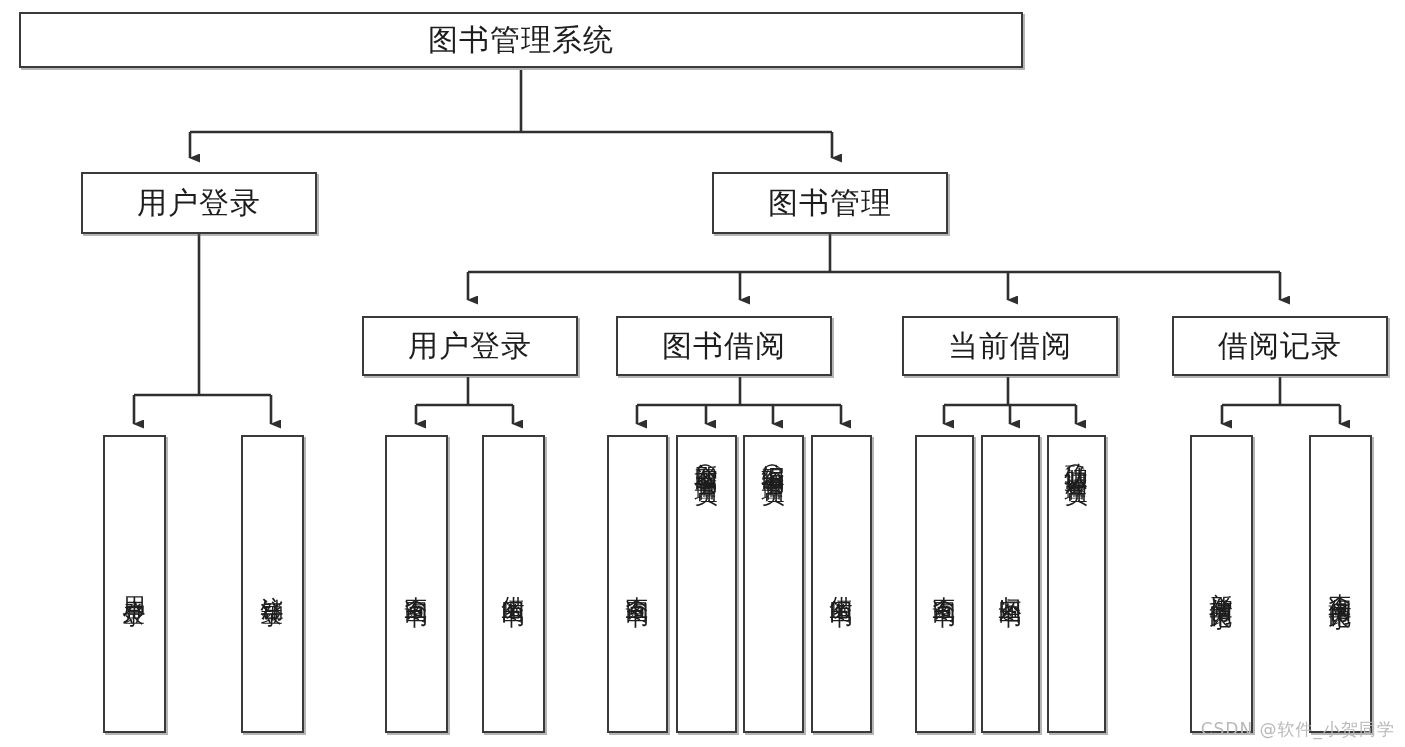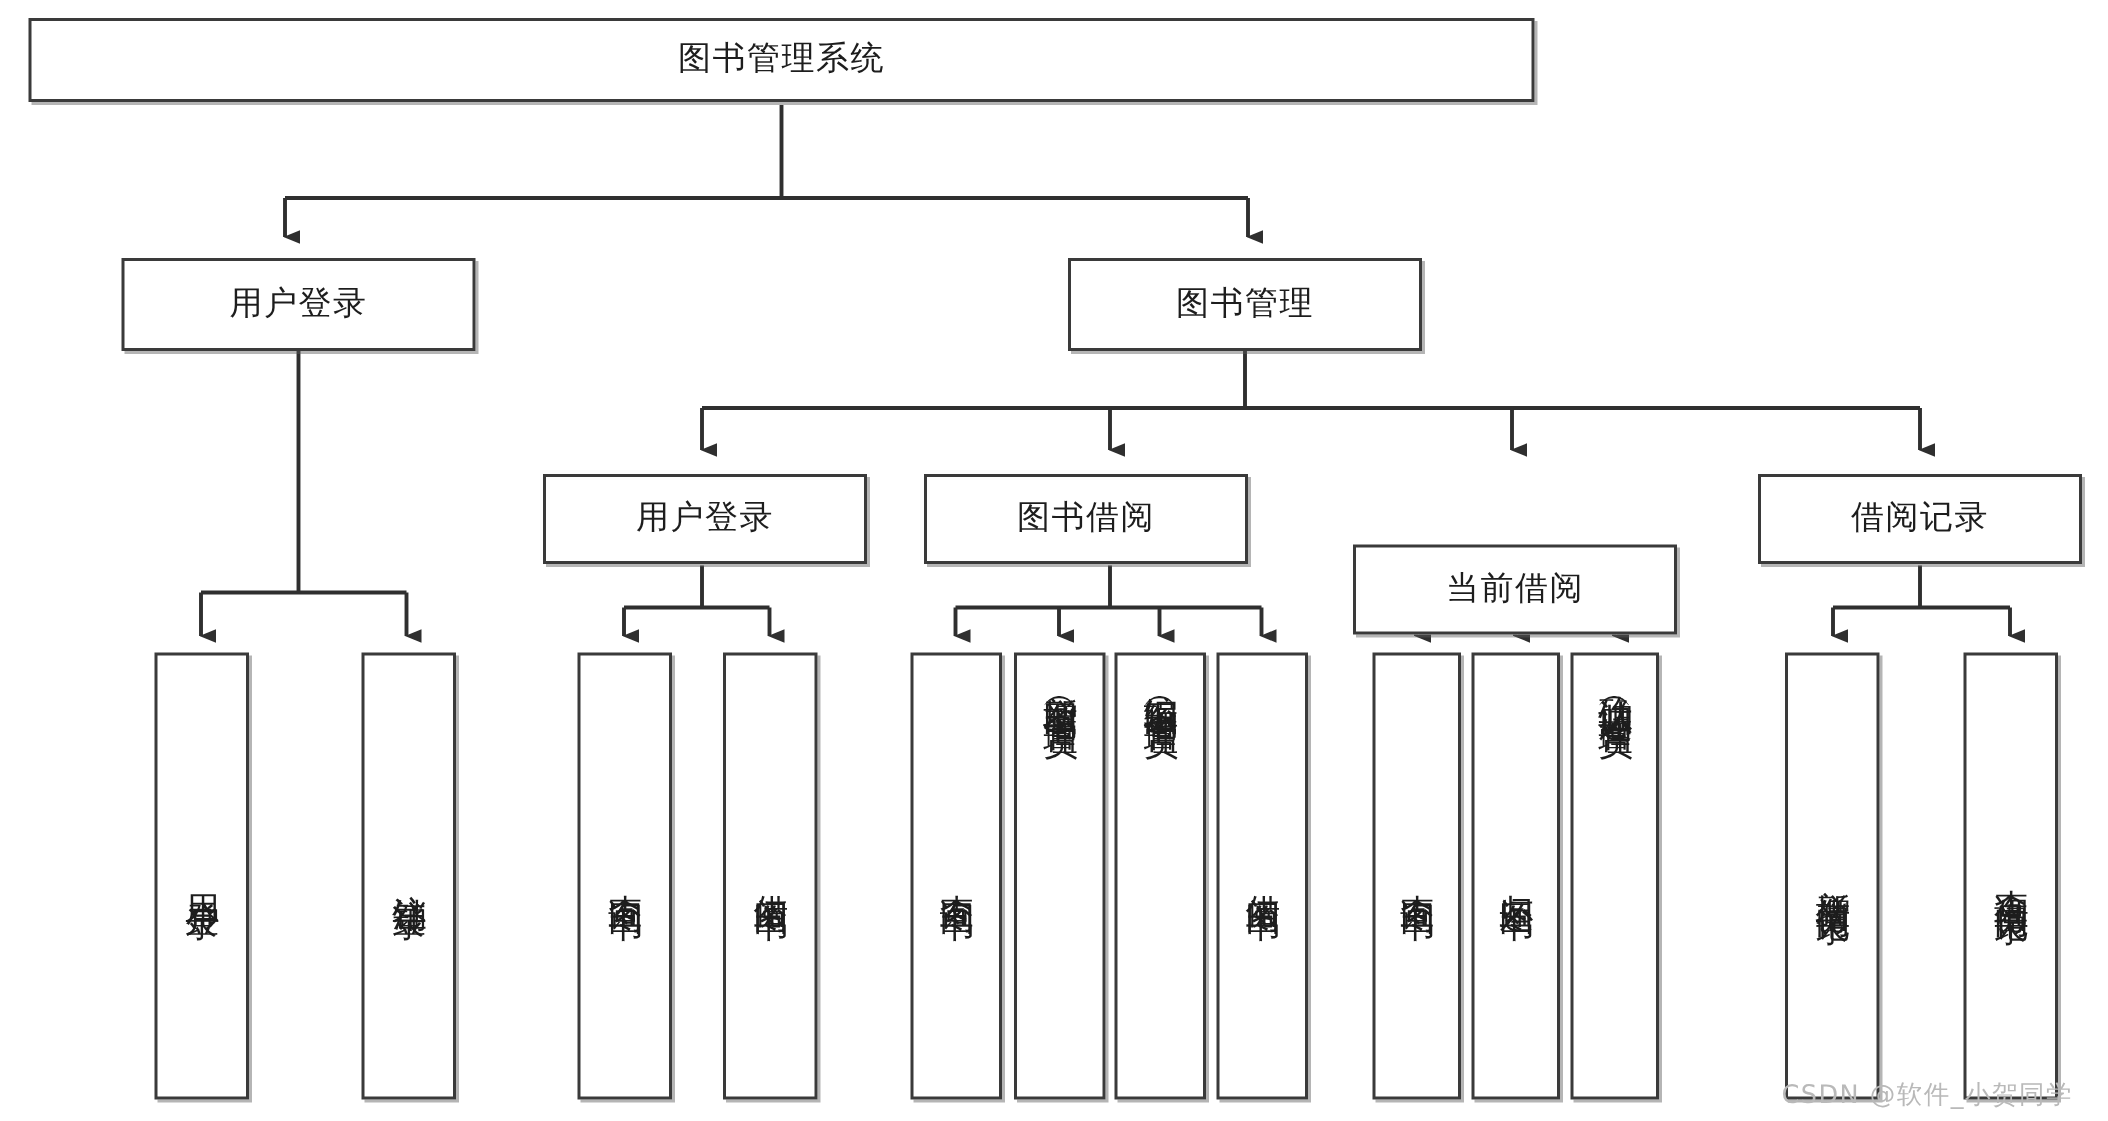--- a/index.html
+++ b/index.html
@@ -31,21 +31,21 @@
     box-sizing: border-box;
     background: #ffffff;
     border: 2px solid #3a3a3a;
     box-shadow: 2px 2px 0 rgba(90,90,90,0.45);
     display: flex;
     align-items: center;
     justify-content: center;
     color: #1d1d1d;
   }
   .node .label {
-    font-size: 22px;
+    font-size: 30px;
     line-height: 1.18;
     letter-spacing: 1px;
     white-space: nowrap;
     text-align: right;
   }
   .node.vertical {
     align-items: flex-start;
     justify-content: center;
     padding-top: 8px;
   }
@@ -57,21 +57,21 @@
     letter-spacing: 3px;
     white-space: normal;
     text-align: left;
   }
   .node.vertical.centered {
     align-items: center;
     padding-top: 0;
   }
   #watermark {
     position: absolute;
-    right: 23px;
+    right: 10px;
     bottom: 6px;
     font-size: 17px;
     color: #b9b9b9;
     letter-spacing: 1px;
     white-space: nowrap;
     user-select: none;
   }
 </style>
 </head>
 <body>
@@ -140,21 +140,21 @@
   <div class="node" style="left:712px; top:172px; width:236px; height:62px;">
     <span class="label">图书管理</span>
   </div>
 
   <div class="node" style="left:362px; top:316px; width:216px; height:60px;">
     <span class="label">用户登录</span>
   </div>
   <div class="node" style="left:616px; top:316px; width:216px; height:60px;">
     <span class="label">图书借阅</span>
   </div>
-  <div class="node" style="left:902px; top:316px; width:216px; height:60px;margin-top:47px;">
+  <div class="node" style="left:902px; top:316px; width:216px; height:60px;">
     <span class="label">当前借阅</span>
   </div>
   <div class="node" style="left:1172px; top:316px; width:216px; height:60px;">
     <span class="label">借阅记录</span>
   </div>
 
   <div class="node vertical centered" style="left:103px; top:435px; width:63px; height:298px;">
     <span class="label">用户登录</span>
   </div>
   <div class="node vertical centered" style="left:241px; top:435px; width:63px; height:298px;">

